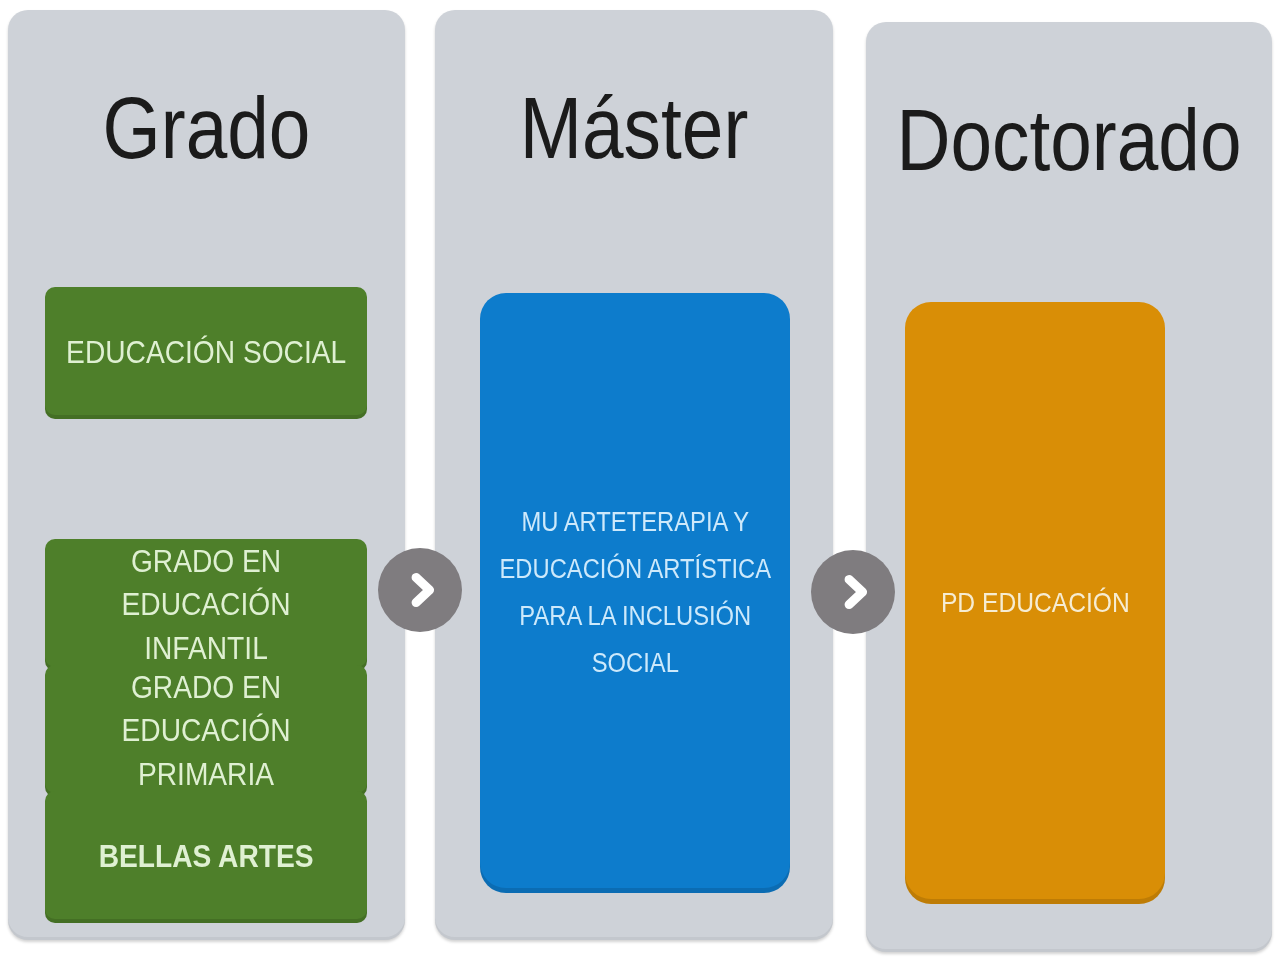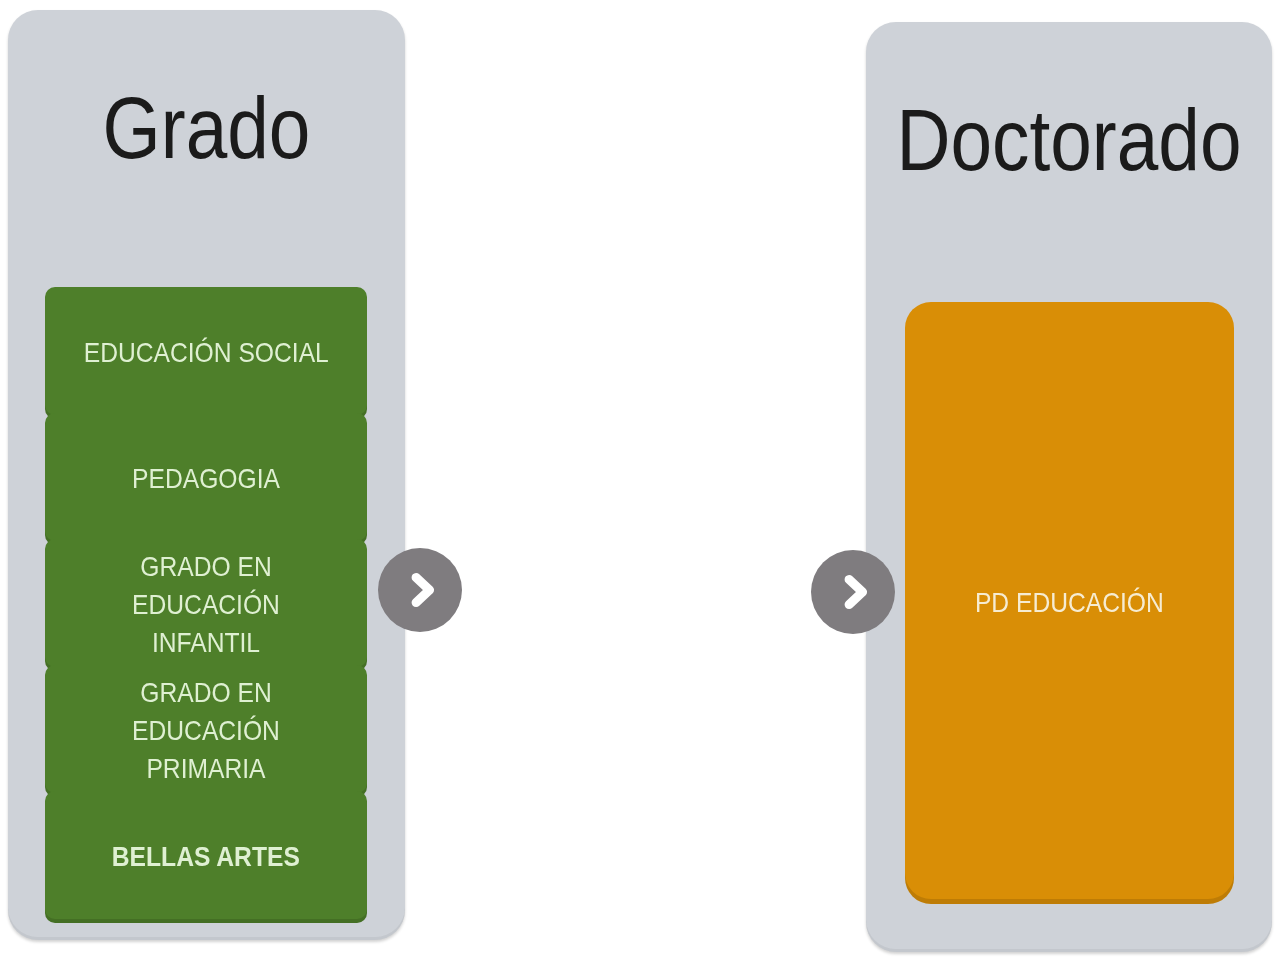--- a/index.html
+++ b/index.html
@@ -9,21 +9,21 @@
     height: 960px;
     background: var(--background, #ffffff);
     font-family: "Liberation Sans", sans-serif;
     overflow: hidden;
   }
   .panel {
     position: absolute;
     top: 10px;
     height: 930px;
     background: var(--panel, #ced2d8);
-    border-radius: 30px;
+    border-radius: 20px;
     box-shadow: 0 2px 3px rgba(0,0,0,0.18), inset 0 -3px 0 rgba(0,0,0,0.05);
   }
   #panel-grado     { left: 8px;   width: 397px; }
   #panel-master    { left: 435px; width: 398px; }
   #panel-doctorado { left: 866px; width: 406px; margin-top: 12px; }
 
   .panel-title {
     position: absolute;
     top: 72px;
     left: 0; right: 0;
@@ -53,21 +53,21 @@
     transform-origin: 50% 50%;
   }
 
   .green-box {
     left: 37px;
     width: 322px;
     height: 132px;
     border-radius: 10px;
     background: var(--grado_box, #4e7f2a);
     color: var(--grado_text, #dff0d2);
-    font-size: 28px;
+    font-size: 32px;
     line-height: 1.36;
     box-shadow: inset 0 -4px 0 rgba(0,0,0,0.12);
   }
   .gb-1 { top: 277px; }
   .gb-2 { top: 403px; }
   .gb-3 { top: 529px; }
   .gb-4 { top: 655px; }
   .gb-5 { top: 781px; font-weight: bold; }
 
   .blue-box {
@@ -79,21 +79,21 @@
     background: var(--master_box, #0d7ccc);
     color: var(--master_text, #cde9fb);
     font-size: 27px;
     line-height: 1.74;
     box-shadow: inset 0 -5px 0 rgba(0,0,0,0.12);
   }
 
   .orange-box {
     left: 39px;
     top: 280px;
-    width: 329px;
+    width: 260px;
     height: 602px;
     border-radius: 26px;
     background: var(--doctorado_box, #d98e06);
     color: var(--doctorado_text, #f6ecd2);
     font-size: 28px;
     line-height: 1.4;
     box-shadow: inset 0 -5px 0 rgba(0,0,0,0.12);
   }
 
   .arrow-circle {
@@ -122,36 +122,42 @@
 </head>
 <body>
 
 <div class="canvas">
 
   <section class="panel" id="panel-grado">
     <h1 class="panel-title">Grado</h1>
     <div class="degree-box green-box gb-1">
       <span class="box-label">EDUCACIÓN SOCIAL</span>
     </div>
-    <div class="degree-box green-box gb-2">
-      <span class="box-label">PEDAGOGIA</span>
-    </div>
     <div class="degree-box green-box gb-3">
       <span class="box-label">GRADO EN EDUCACIÓN
 INFANTIL</span>
     </div>
     <div class="degree-box green-box gb-4">
       <span class="box-label">GRADO EN EDUCACIÓN
 PRIMARIA</span>
     </div>
     <div class="degree-box green-box gb-5">
       <span class="box-label">BELLAS ARTES</span>
     </div>
   </section>
 
+  <section class="panel" id="panel-master">
+    <h1 class="panel-title">Máster</h1>
+    <div class="degree-box blue-box">
+      <span class="box-label">MU ARTETERAPIA Y
+EDUCACIÓN ARTÍSTICA
+PARA LA INCLUSIÓN
+SOCIAL</span>
+    </div>
+  </section>
 
   <section class="panel" id="panel-doctorado">
     <h1 class="panel-title">Doctorado</h1>
     <div class="degree-box orange-box">
       <span class="box-label">PD EDUCACIÓN</span>
     </div>
   </section>
 
   <div class="arrow-circle" id="arrow-1">
     <svg class="chevron" viewBox="0 0 24 24" aria-hidden="true">

